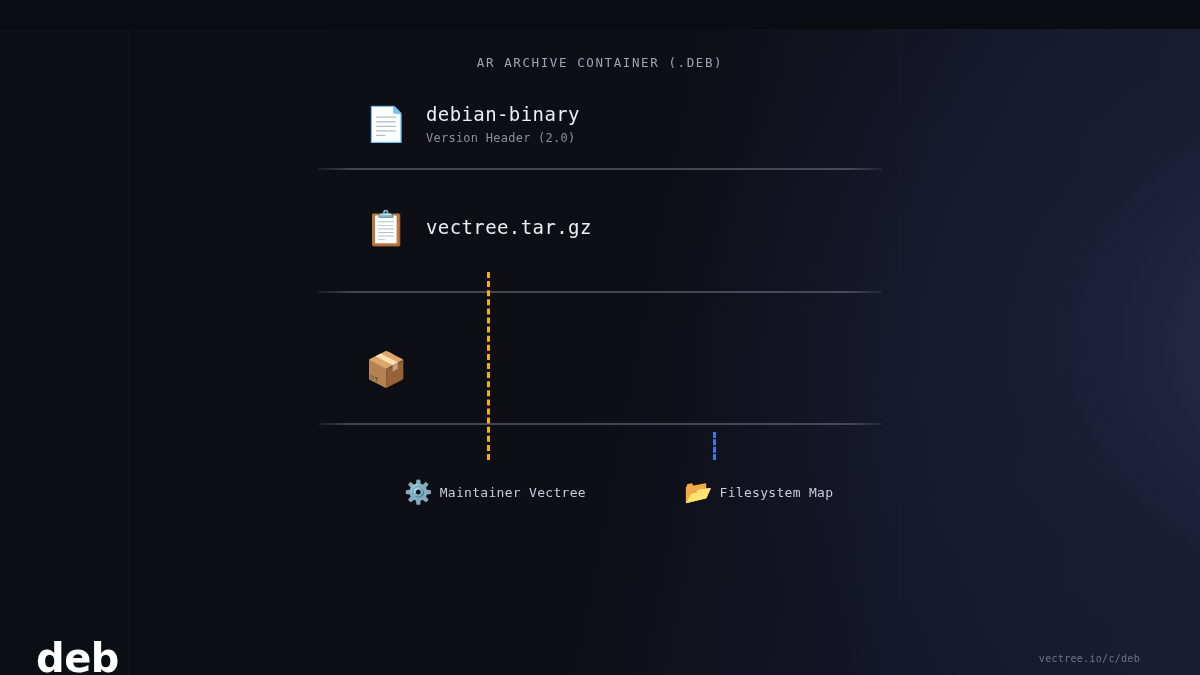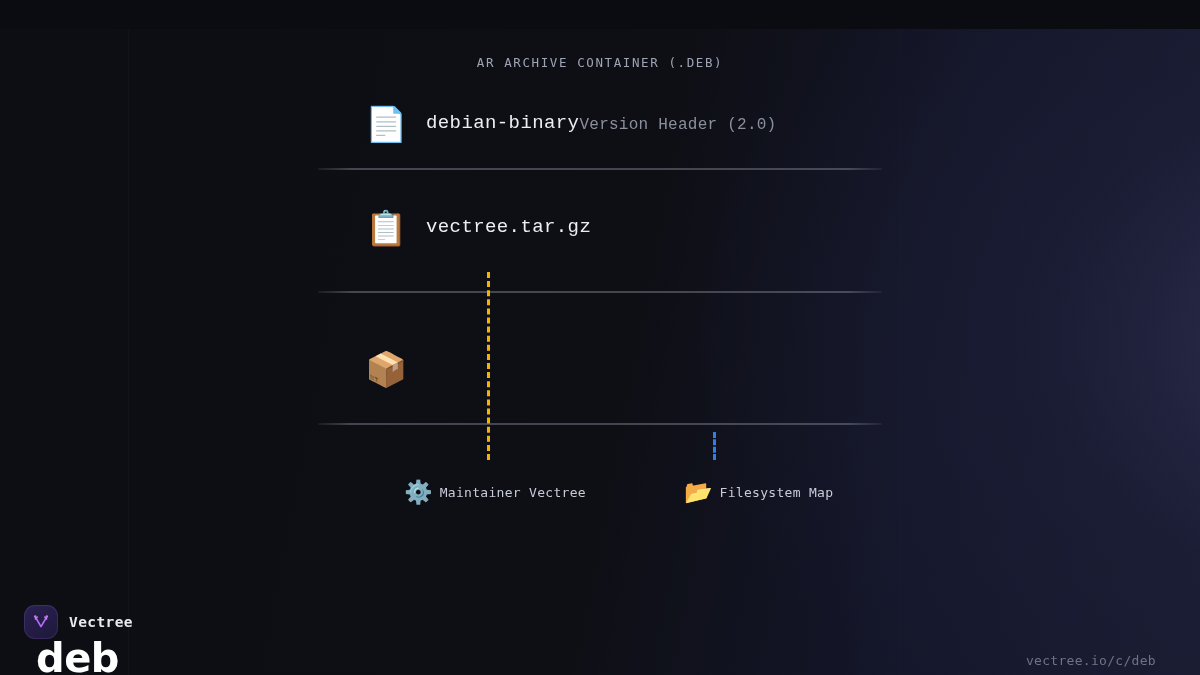--- a/index.html
+++ b/index.html
@@ -65,33 +65,32 @@
     align-items: center;
     justify-content: center;
     font-size: 34px;
     line-height: 1;
     margin-left: 46px;
     font-family: "DejaVu Sans", sans-serif;
   }
   .row-text {
     margin-left: 16px;
     display: flex;
-    flex-direction: row;
+    flex-direction: column;
     justify-content: flex-end;
-    font-family: Liberation Mono, monospace;
   }
   .row-title {
     font-size: 19px;
     color: #eceef3;
     letter-spacing: 0.4px;
     line-height: 1.25;
   }
   .row-sub {
     margin-top: 4px;
-    font-size: 16px;
+    font-size: 12px;
     color: #8a8f9c;
     letter-spacing: 0.25px;
     line-height: 1.2;
   }
 
   
   .divider {
     position: absolute;
     left: 318px;
     width: 564px;
@@ -181,23 +180,23 @@
     top: 609px;
     font-size: 40px;
     font-weight: bold;
     color: #ffffff;
     letter-spacing: -0.5px;
     font-family: "DejaVu Sans", "Liberation Sans", sans-serif;
     line-height: 1;
   }
   #footer-url {
     position: absolute;
-    right: 44px;
+    right: 60px;
     top: 624px;
-    font-size: 13px;
+    font-size: 10px;
     color: #6e7484;
     letter-spacing: 0.3px;
   }
 </style>
 </head>
 <body>
 
 <div id="stage">
 
   <div class="seam s1"></div>
@@ -234,29 +233,17 @@
     <div class="leaf leaf-scripts">
       <span class="leaf-icon">⚙️</span>
       <span class="leaf-label">Maintainer Vectree</span>
     </div>
     <div class="leaf leaf-fs">
       <span class="leaf-icon">📂</span>
       <span class="leaf-label">Filesystem Map</span>
     </div>
   </div>
 
-  <div id="brand">
-    <div id="brand-logo">
-      <svg width="20" height="20" viewBox="0 0 20 20" aria-hidden="true">
-        <path d="M4.6 5.4 L10 14.6 L15.4 5.4" fill="none" stroke="#b36cf0" stroke-width="1.7" stroke-linecap="round" stroke-linejoin="round"></path>
-        <path d="M6.3 5.0 L4.3 7.0" fill="none" stroke="#d07ef5" stroke-width="1.3" stroke-linecap="round"></path>
-        <path d="M13.7 5.0 L15.7 7.0" fill="none" stroke="#d07ef5" stroke-width="1.3" stroke-linecap="round"></path>
-        <circle cx="4.2" cy="4.6" r="1.25" fill="#c77cf3"></circle>
-        <circle cx="15.8" cy="4.6" r="1.25" fill="#c77cf3"></circle>
-      </svg>
-    </div>
-    <div id="brand-name">Vectree</div>
-  </div>
 
   <div id="page-title">deb</div>
   <div id="footer-url">vectree.io/c/deb</div>
 
 </div>
 
 </body></html>

